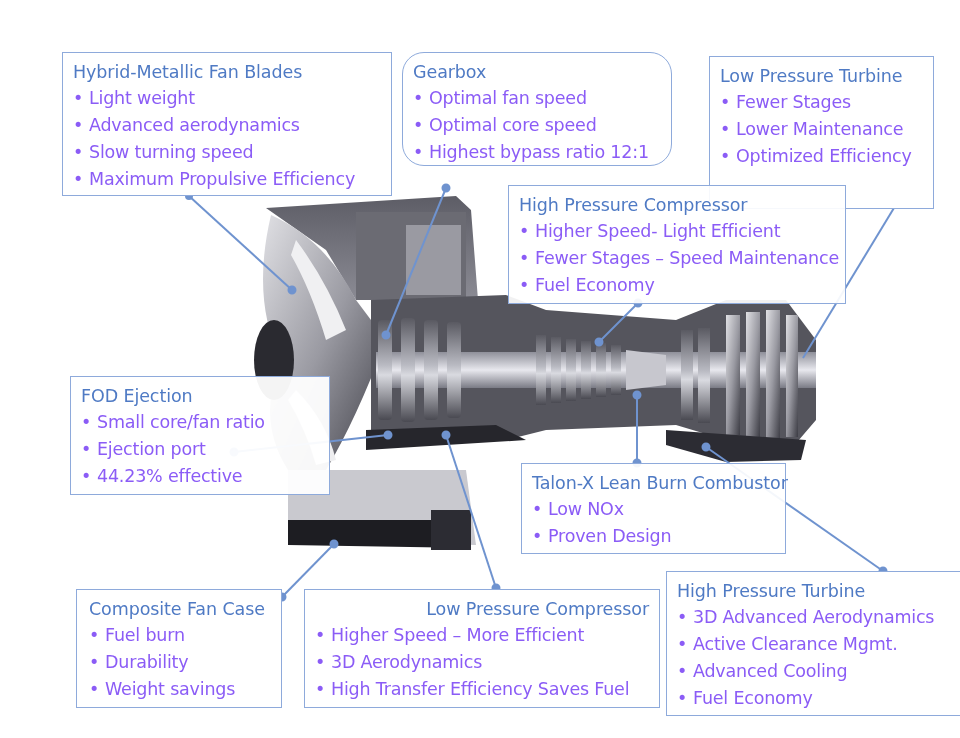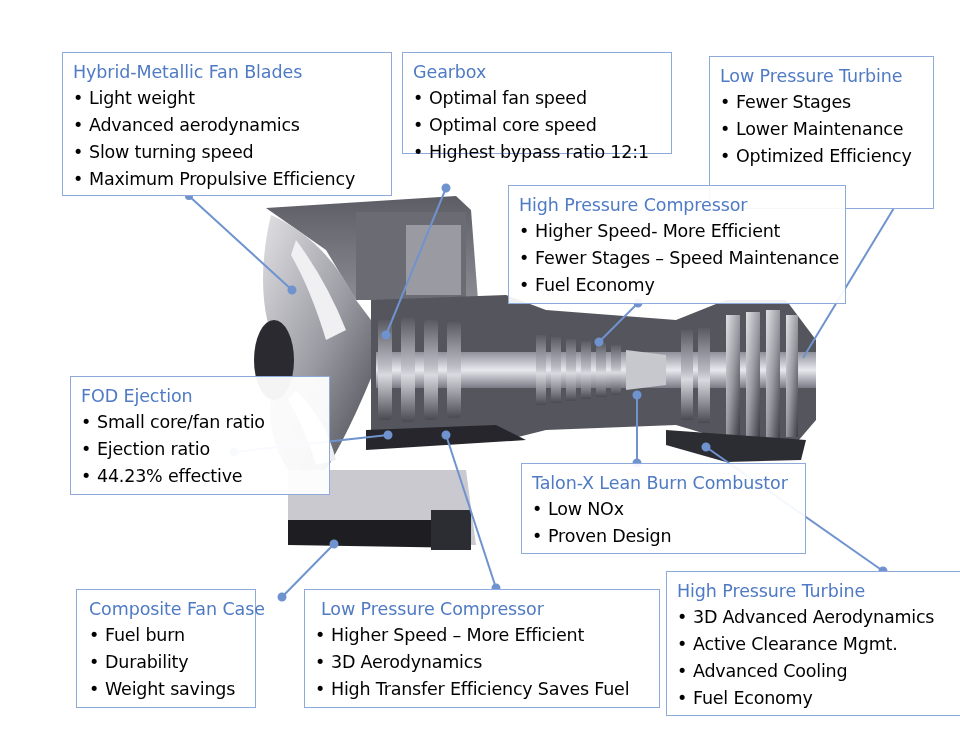--- a/index.html
+++ b/index.html
@@ -2,21 +2,21 @@
 <html><head>
 <meta charset="utf-8">
 <style>
   html, body { margin:0; padding:0; background:#ffffff; }
   body { width:960px; height:738px; position:relative; overflow:hidden; font-family:"DejaVu Sans", "Liberation Sans", sans-serif; }
   .stage { position:absolute; left:0; top:0; width:960px; height:738px;margin-left:26px; }
   svg.engine { position:absolute; left:0; top:0; width:960px; height:738px; }
   .callout { position:absolute; background:#ffffff; border:1.3px solid #8eaadb; box-sizing:border-box; padding:6px 10px 4px 10px; }
   .callout .title { color:#4f7ac4; font-size:17.5px; line-height:26px; white-space:nowrap; letter-spacing:-0.1px; }
   .callout ul { list-style:none; margin:0; padding:0; }
-  .callout li { color:#000000; font-size:17.5px; line-height:27px; white-space:nowrap; letter-spacing:-0.2px; }
+  .callout li { color:#8b5cf6; font-size:17.5px; line-height:27px; white-space:nowrap; letter-spacing:-0.2px; }
   .callout li::before { content:"\2022"; display:inline-block; width:16px; }
 </style>
 </head>
 <body>
 
 <div class="stage">
 
   <svg class="engine" viewBox="0 0 960 738">
     <defs>
       <linearGradient id="metal" x1="0" y1="0" x2="0" y2="1">
@@ -121,75 +121,75 @@
   <div class="callout" style="left:36px; top:52px; width:330px; height:144px;">
     <div class="title">Hybrid-Metallic Fan Blades</div>
     <ul>
       <li>Light weight</li>
       <li>Advanced aerodynamics</li>
       <li>Slow turning speed</li>
       <li>Maximum Propulsive Efficiency</li>
     </ul>
   </div>
 
-  <div class="callout" style="left:376px; top:52px; width:270px; height:102px;">
+  <div class="callout" style="left:376px; top:52px; width:270px; height:114px;border-radius:22px;">
     <div class="title">Gearbox</div>
     <ul>
       <li>Optimal fan speed</li>
       <li>Optimal core speed</li>
       <li>Highest bypass ratio 12:1</li>
     </ul>
   </div>
 
   <div class="callout" style="left:683px; top:56px; width:225px; height:153px;">
     <div class="title">Low Pressure Turbine</div>
     <ul>
       <li>Fewer Stages</li>
       <li>Lower Maintenance</li>
       <li>Optimized Efficiency</li>
     </ul>
   </div>
 
   <div class="callout" style="left:482px; top:185px; width:338px; height:119px; background:rgba(255,255,255,0.92);">
     <div class="title">High Pressure Compressor</div>
     <ul>
-      <li>Higher Speed- More Efficient</li>
+      <li>Higher Speed- Light Efficient</li>
       <li>Fewer Stages – Speed Maintenance</li>
       <li>Fuel Economy</li>
     </ul>
   </div>
 
   <div class="callout" style="left:44px; top:376px; width:260px; height:119px; background:rgba(255,255,255,0.95);">
     <div class="title">FOD Ejection</div>
     <ul>
       <li>Small core/fan ratio</li>
-      <li>Ejection ratio</li>
+      <li>Ejection port</li>
       <li>44.23% effective</li>
     </ul>
   </div>
 
-  <div class="callout" style="left:495px; top:463px; width:285px; height:91px; background:rgba(255,255,255,0.92);">
+  <div class="callout" style="left:495px; top:463px; width:265px; height:91px; background:rgba(255,255,255,0.92);">
     <div class="title">Talon-X Lean Burn Combustor</div>
     <ul>
       <li>Low NOx</li>
       <li>Proven Design</li>
     </ul>
   </div>
 
-  <div class="callout" style="left:50px; top:589px; width:180px; height:119px;padding-left:12px;">
+  <div class="callout" style="left:50px; top:589px; width:206px; height:119px;padding-left:12px;">
     <div class="title">Composite Fan Case</div>
     <ul>
       <li>Fuel burn</li>
       <li>Durability</li>
       <li>Weight savings</li>
     </ul>
   </div>
 
   <div class="callout" style="left:278px; top:589px; width:356px; height:119px;">
-    <div class="title" style="padding-left:6px;">Low Pressure Compressor</div>
+    <div class="title" style="padding-left:6px;text-align:right;">Low Pressure Compressor</div>
     <ul>
       <li>Higher Speed – More Efficient</li>
       <li>3D Aerodynamics</li>
       <li>High Transfer Efficiency Saves Fuel</li>
     </ul>
   </div>
 
   <div class="callout" style="left:640px; top:571px; width:295px; height:145px;">
     <div class="title">High Pressure Turbine</div>
     <ul>

